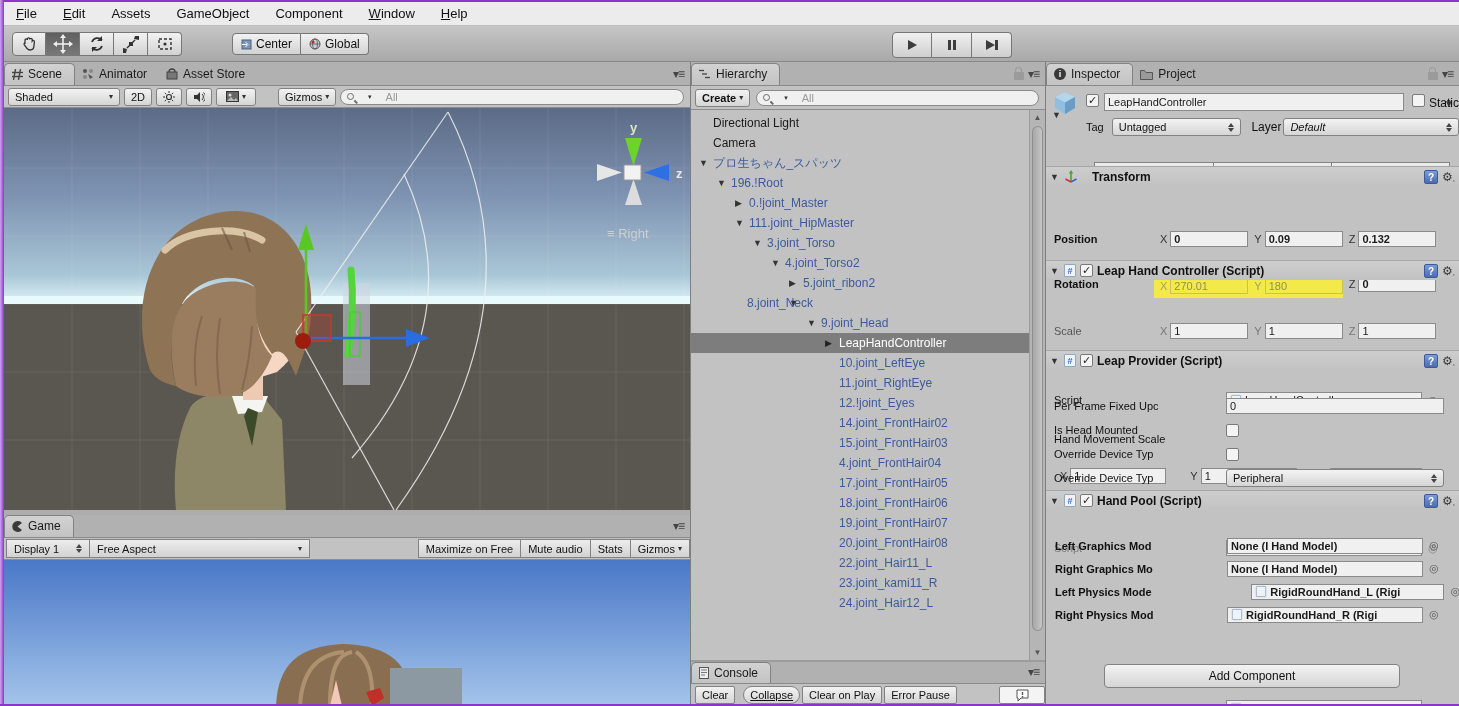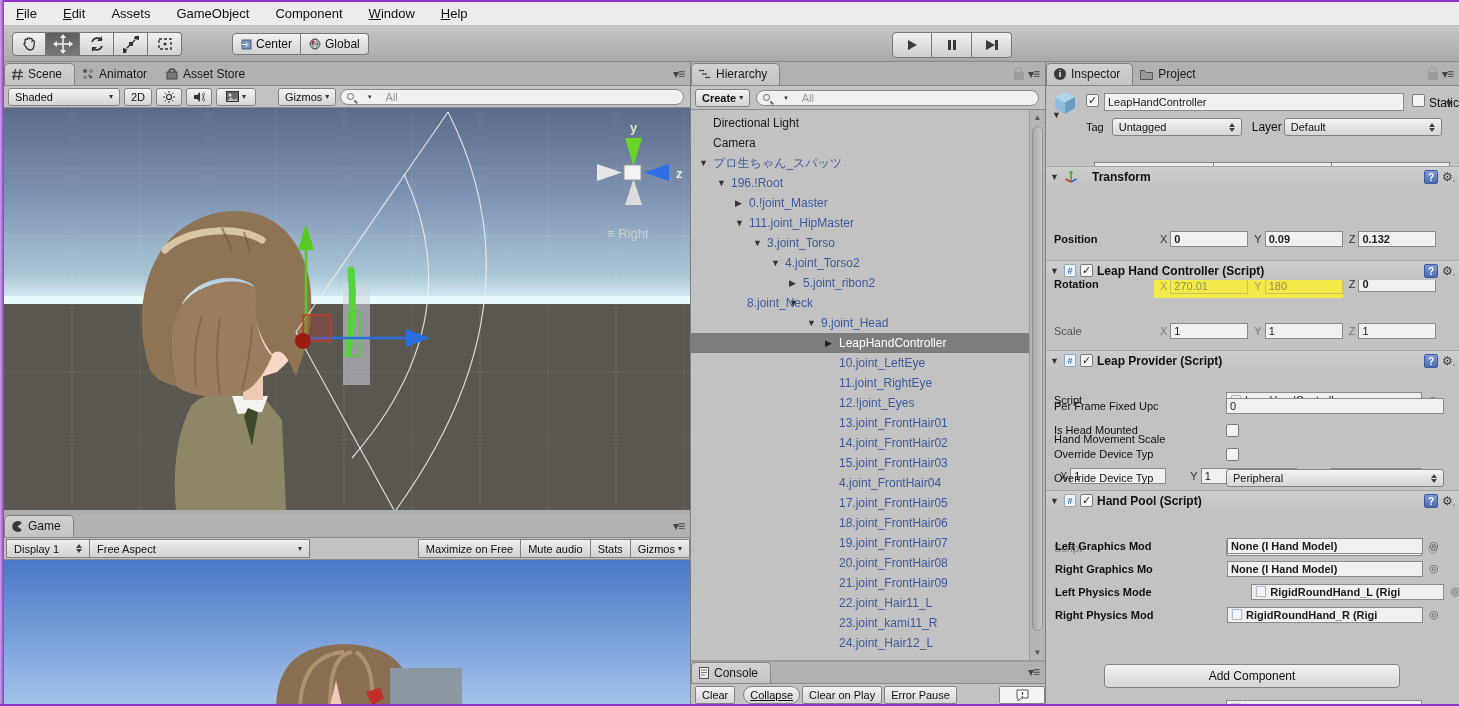--- a/index.html
+++ b/index.html
@@ -492,24 +492,20 @@
     <div class="h-row">
       <span class="h-arrow" style="left: 134px;"></span>
       <span class="h-label blue" style="padding-left: 148px;">11.joint_RightEye</span>
     </div>
     <div class="h-row">
       <span class="h-arrow" style="left: 134px;"></span>
       <span class="h-label blue" style="padding-left: 148px;">12.!joint_Eyes</span>
     </div>
     <div class="h-row">
       <span class="h-arrow" style="left: 134px;"></span>
-      <span class="h-label blue" style="padding-left: 148px;">13.joint_FrontHair01</span>
-    </div>
-    <div class="h-row">
-      <span class="h-arrow" style="left: 134px;"></span>
       <span class="h-label blue" style="padding-left: 148px;">14.joint_FrontHair02</span>
     </div>
     <div class="h-row">
       <span class="h-arrow" style="left: 134px;"></span>
       <span class="h-label blue" style="padding-left: 148px;">15.joint_FrontHair03</span>
     </div>
     <div class="h-row">
       <span class="h-arrow" style="left: 134px;"></span>
       <span class="h-label blue" style="padding-left: 148px;">4.joint_FrontHair04</span>
     </div>
@@ -521,24 +517,20 @@
       <span class="h-arrow" style="left: 134px;"></span>
       <span class="h-label blue" style="padding-left: 148px;">18.joint_FrontHair06</span>
     </div>
     <div class="h-row">
       <span class="h-arrow" style="left: 134px;"></span>
       <span class="h-label blue" style="padding-left: 148px;">19.joint_FrontHair07</span>
     </div>
     <div class="h-row">
       <span class="h-arrow" style="left: 134px;"></span>
       <span class="h-label blue" style="padding-left: 148px;">20.joint_FrontHair08</span>
-    </div>
-    <div class="h-row">
-      <span class="h-arrow" style="left: 134px;"></span>
-      <span class="h-label blue" style="padding-left: 148px;">21.joint_FrontHair09</span>
     </div>
     <div class="h-row">
       <span class="h-arrow" style="left: 134px;"></span>
       <span class="h-label blue" style="padding-left: 148px;">22.joint_Hair11_L</span>
     </div>
     <div class="h-row">
       <span class="h-arrow" style="left: 134px;"></span>
       <span class="h-label blue" style="padding-left: 148px;">23.joint_kami11_R</span>
     </div>
     <div class="h-row">
@@ -624,21 +616,21 @@
   <div class="insp-row abs" style="left:0; top:31px; width:413px; height:20px;">
     <span class="ilabel" style="margin-left:40px;">Tag</span>
     <div class="u-btn" style="margin-left:8px; width:130px;">
       <span>Untagged</span>
       <span class="updown">
           <i class="up"></i>
           <i class="dn"></i>
         </span>
     </div>
     <span class="ilabel" style="margin-left:10px; font-size:12px;">Layer</span>
-    <div class="u-btn" style="margin-left:2px; width:158px;">
+    <div class="u-btn" style="margin-left:2px; width:176px;font-style:italic;">
       <span>Default</span>
       <span class="updown">
           <i class="up"></i>
           <i class="dn"></i>
         </span>
     </div>
   </div>
 
   <div class="insp-row abs" style="left:0; top:55px; width:413px; height:20px;">
     <span class="ilabel" style="margin-left:6px;">Prefab</span>

